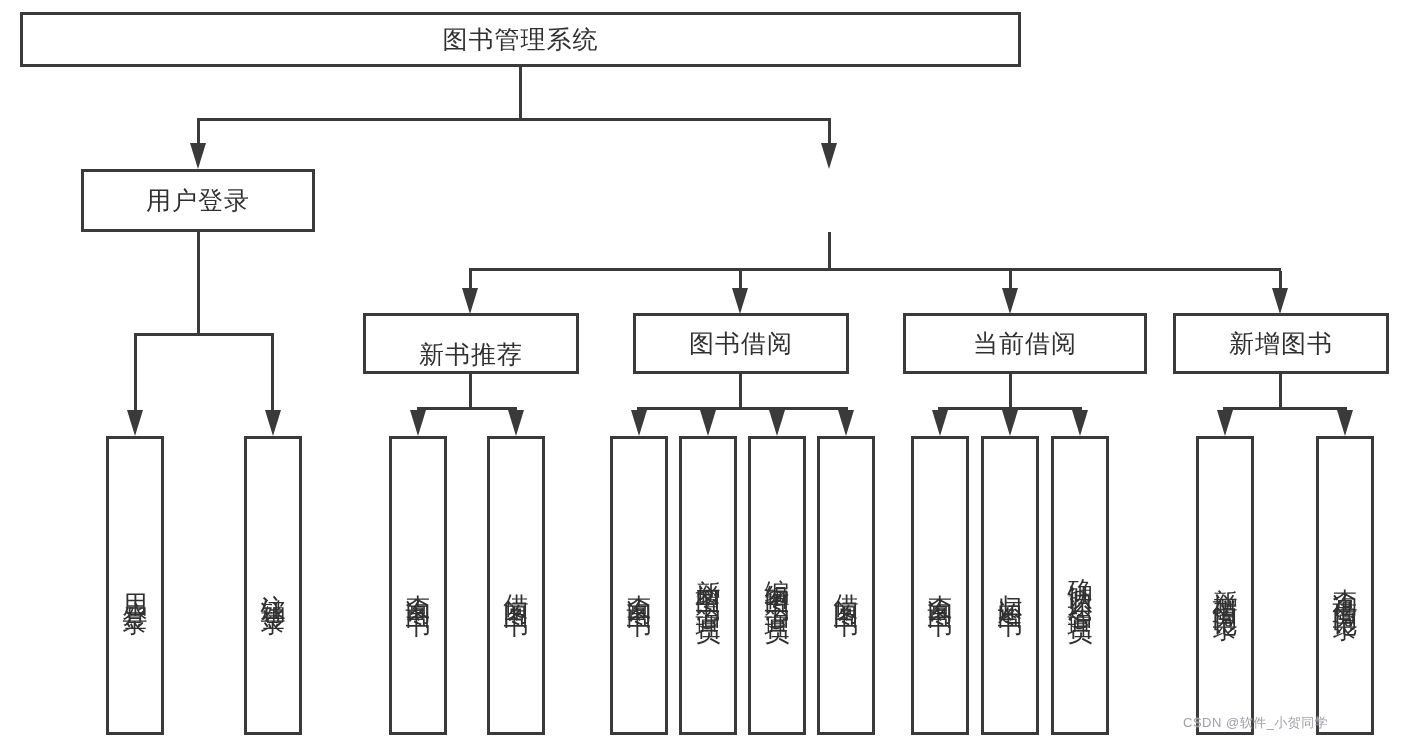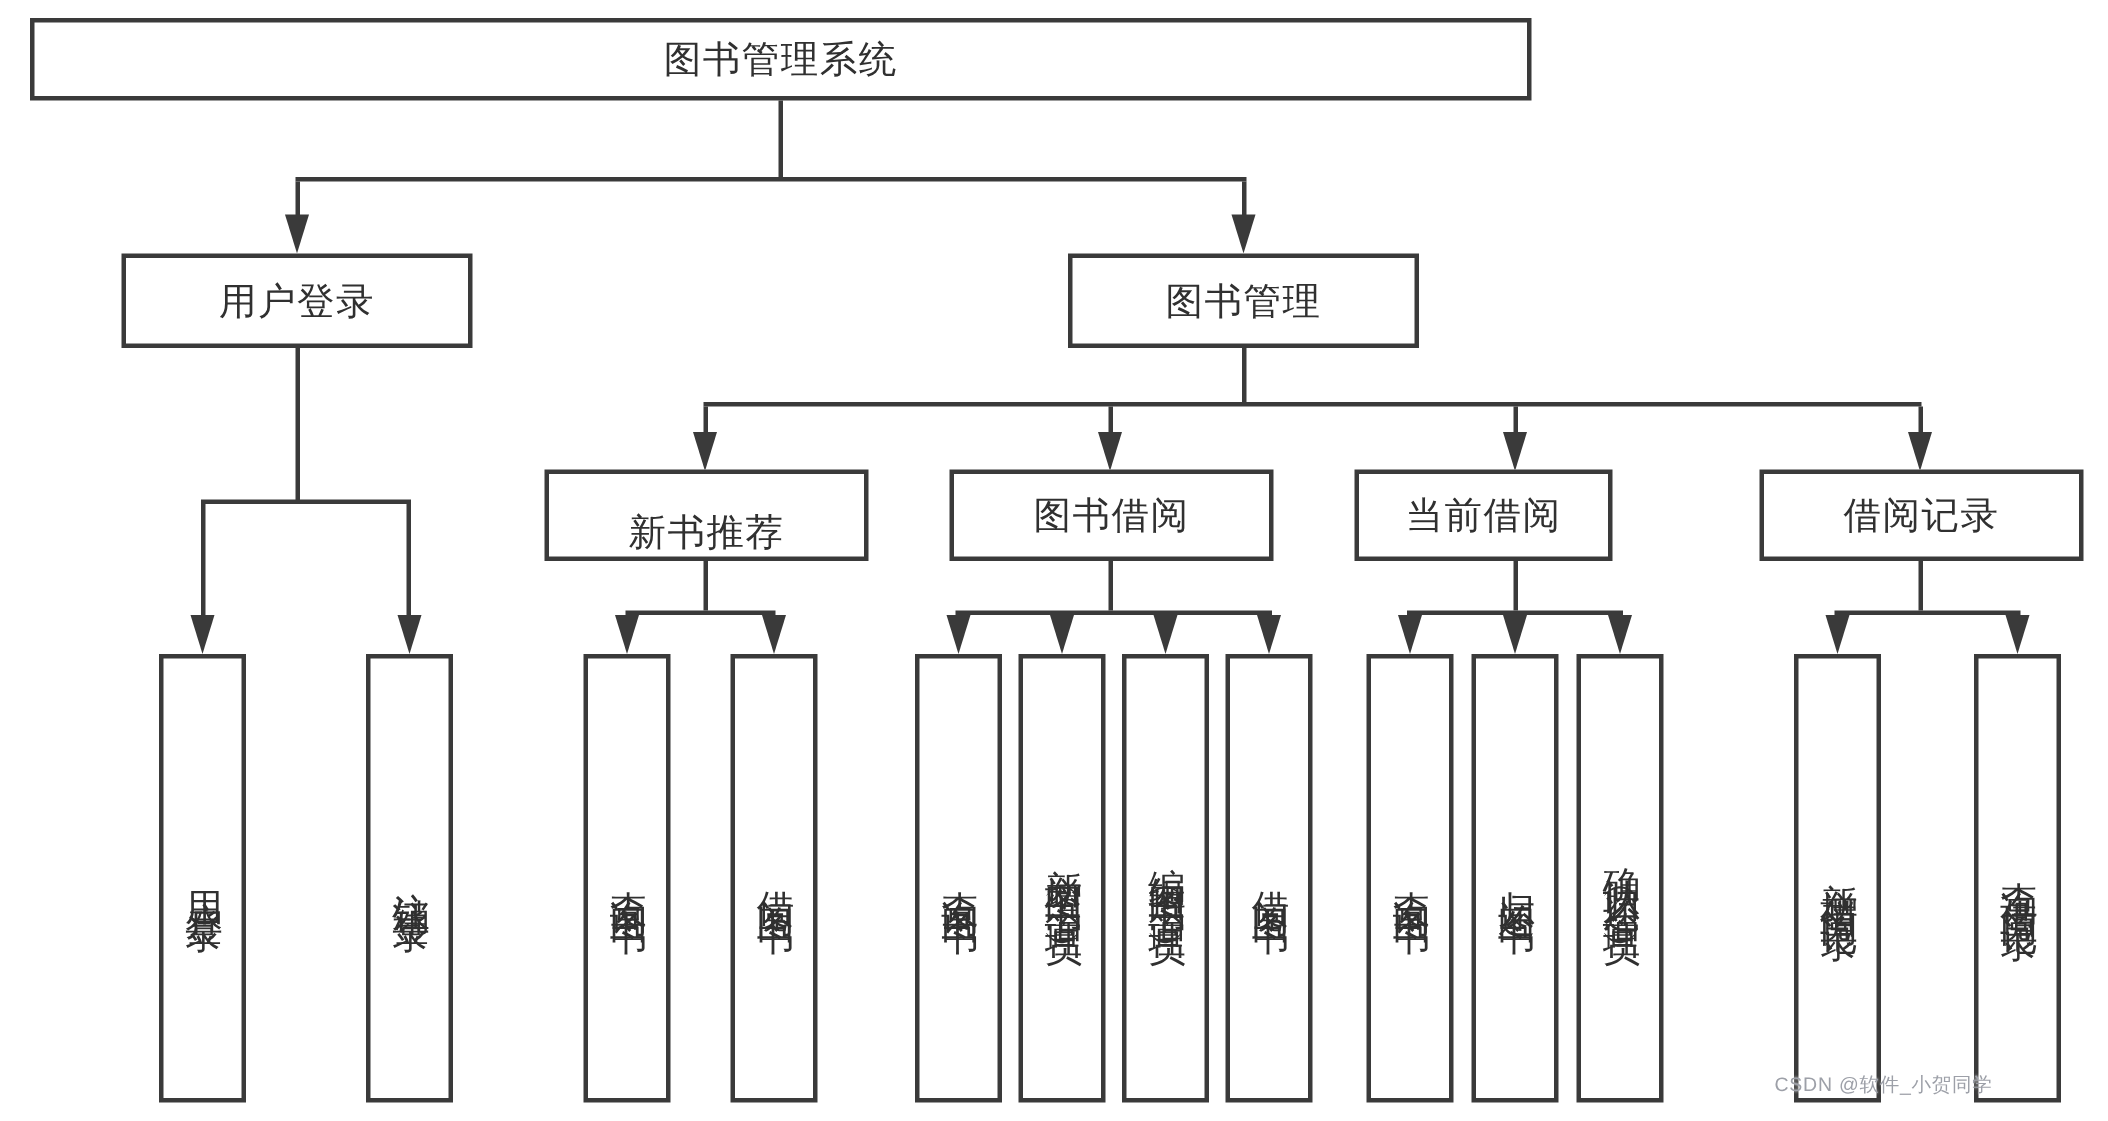--- a/index.html
+++ b/index.html
@@ -49,23 +49,20 @@
   <div class="vline" style="left:519px;top:67px;width:3px;height:53px;"></div>
   <div class="hline" style="left:197px;top:118px;width:634px;height:3px;"></div>
   <div class="vline" style="left:197px;top:121px;width:3px;height:24px;"></div>
   <div class="arrow" style="left:190px;top:143px;"></div>
   <div class="vline" style="left:828px;top:121px;width:3px;height:24px;"></div>
   <div class="arrow" style="left:821px;top:143px;"></div>
 
   <div class="box" style="left:81px;top:169px;width:234px;height:63px;">
     <span>用户登录</span>
   </div>
-  <div class="box" style="left:712px;top:169px;width:234px;height:63px;">
-    <span>图书管理</span>
-  </div>
 
   <div class="vline" style="left:197px;top:232px;width:3px;height:103px;"></div>
   <div class="hline" style="left:134px;top:333px;width:140px;height:3px;"></div>
   <div class="vline" style="left:134px;top:336px;width:3px;height:76px;"></div>
   <div class="arrow" style="left:127px;top:410px;"></div>
   <div class="vline" style="left:271px;top:336px;width:3px;height:76px;"></div>
   <div class="arrow" style="left:265px;top:410px;"></div>
 
   <div class="vline" style="left:828px;top:232px;width:3px;height:38px;"></div>
   <div class="hline" style="left:469px;top:268px;width:812px;height:3px;"></div>
@@ -77,25 +74,25 @@
   <div class="arrow" style="left:1002px;top:288px;"></div>
   <div class="vline" style="left:1279px;top:271px;width:3px;height:20px;"></div>
   <div class="arrow" style="left:1272px;top:288px;"></div>
 
   <div class="box" style="left:363px;top:313px;width:216px;height:61px;align-items:flex-end;">
     <span>新书推荐</span>
   </div>
   <div class="box" style="left:633px;top:313px;width:216px;height:61px;">
     <span>图书借阅</span>
   </div>
-  <div class="box" style="left:903px;top:313px;width:172px;height:61px;">
+  <div class="box" style="left:903px;top:313px;width:244px;height:61px;">
     <span>当前借阅</span>
   </div>
   <div class="box" style="left:1173px;top:313px;width:216px;height:61px;">
-    <span>借阅记录</span>
+    <span>新增图书</span>
   </div>
 
   <div class="vline" style="left:469px;top:374px;width:3px;height:33px;"></div>
   <div class="hline" style="left:417px;top:407px;width:100px;height:3px;"></div>
   <div class="arrow" style="left:410px;top:410px;"></div>
   <div class="arrow" style="left:508px;top:410px;"></div>
 
   <div class="vline" style="left:739px;top:374px;width:3px;height:33px;"></div>
   <div class="hline" style="left:637px;top:407px;width:211px;height:3px;"></div>
   <div class="arrow" style="left:631px;top:410px;"></div>

